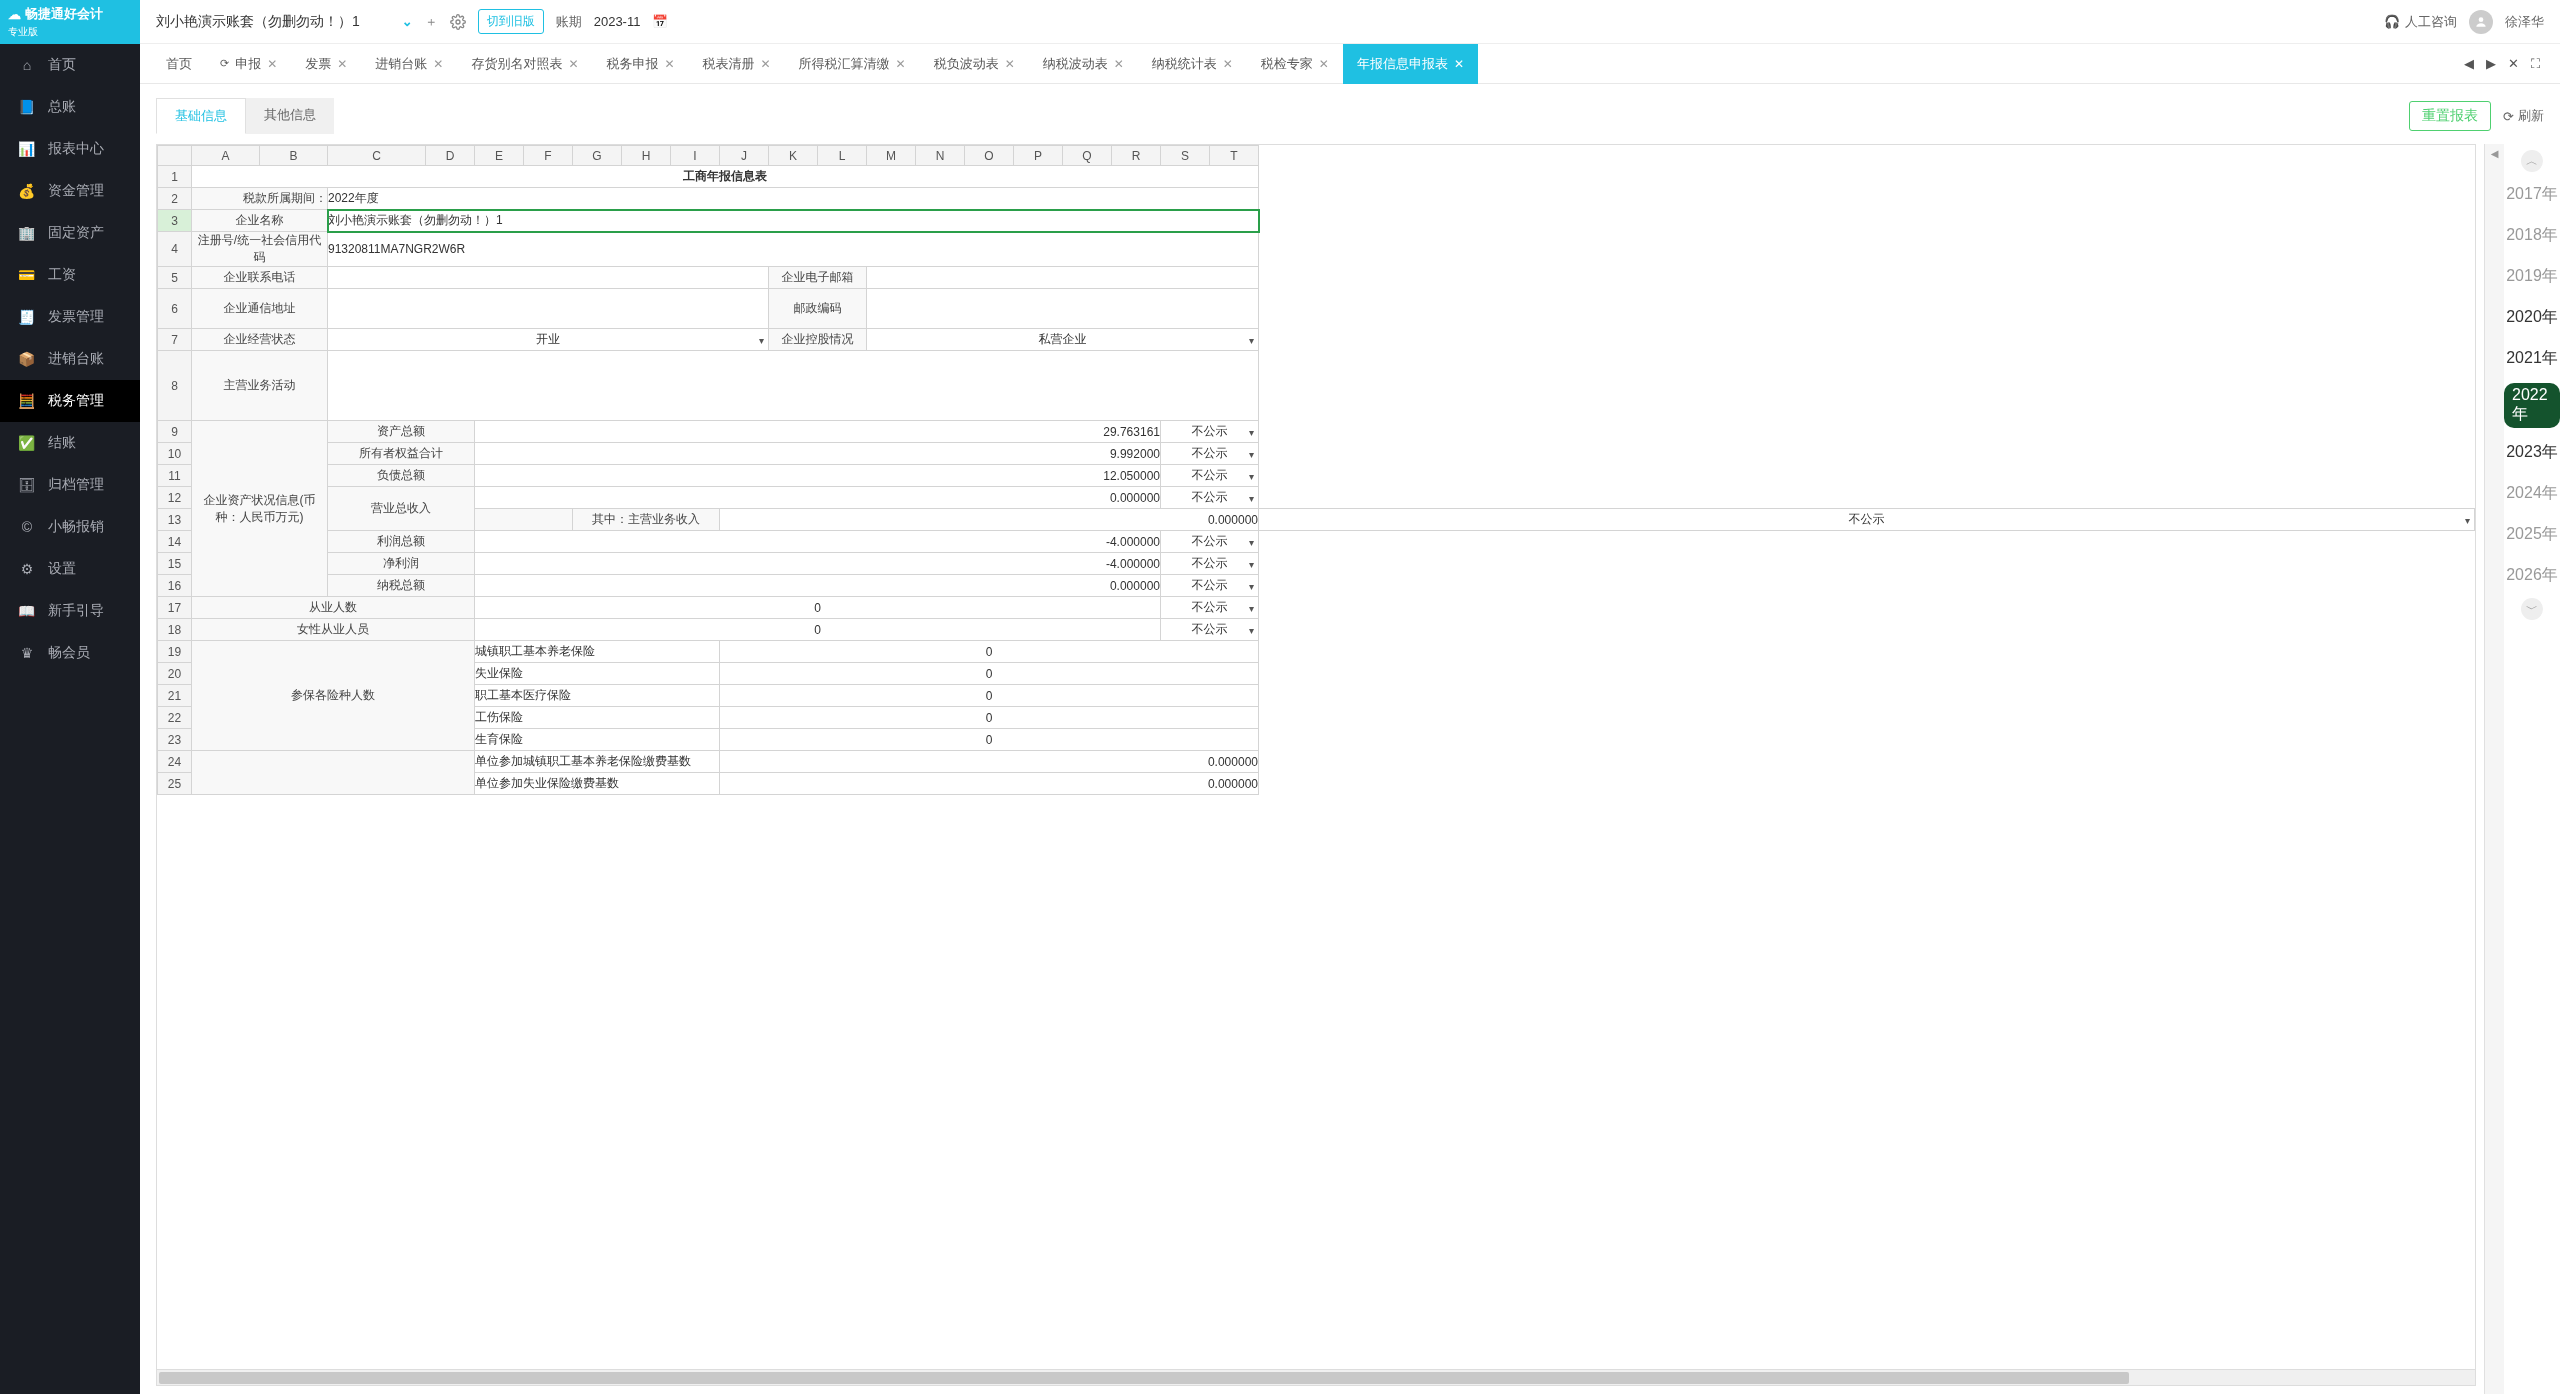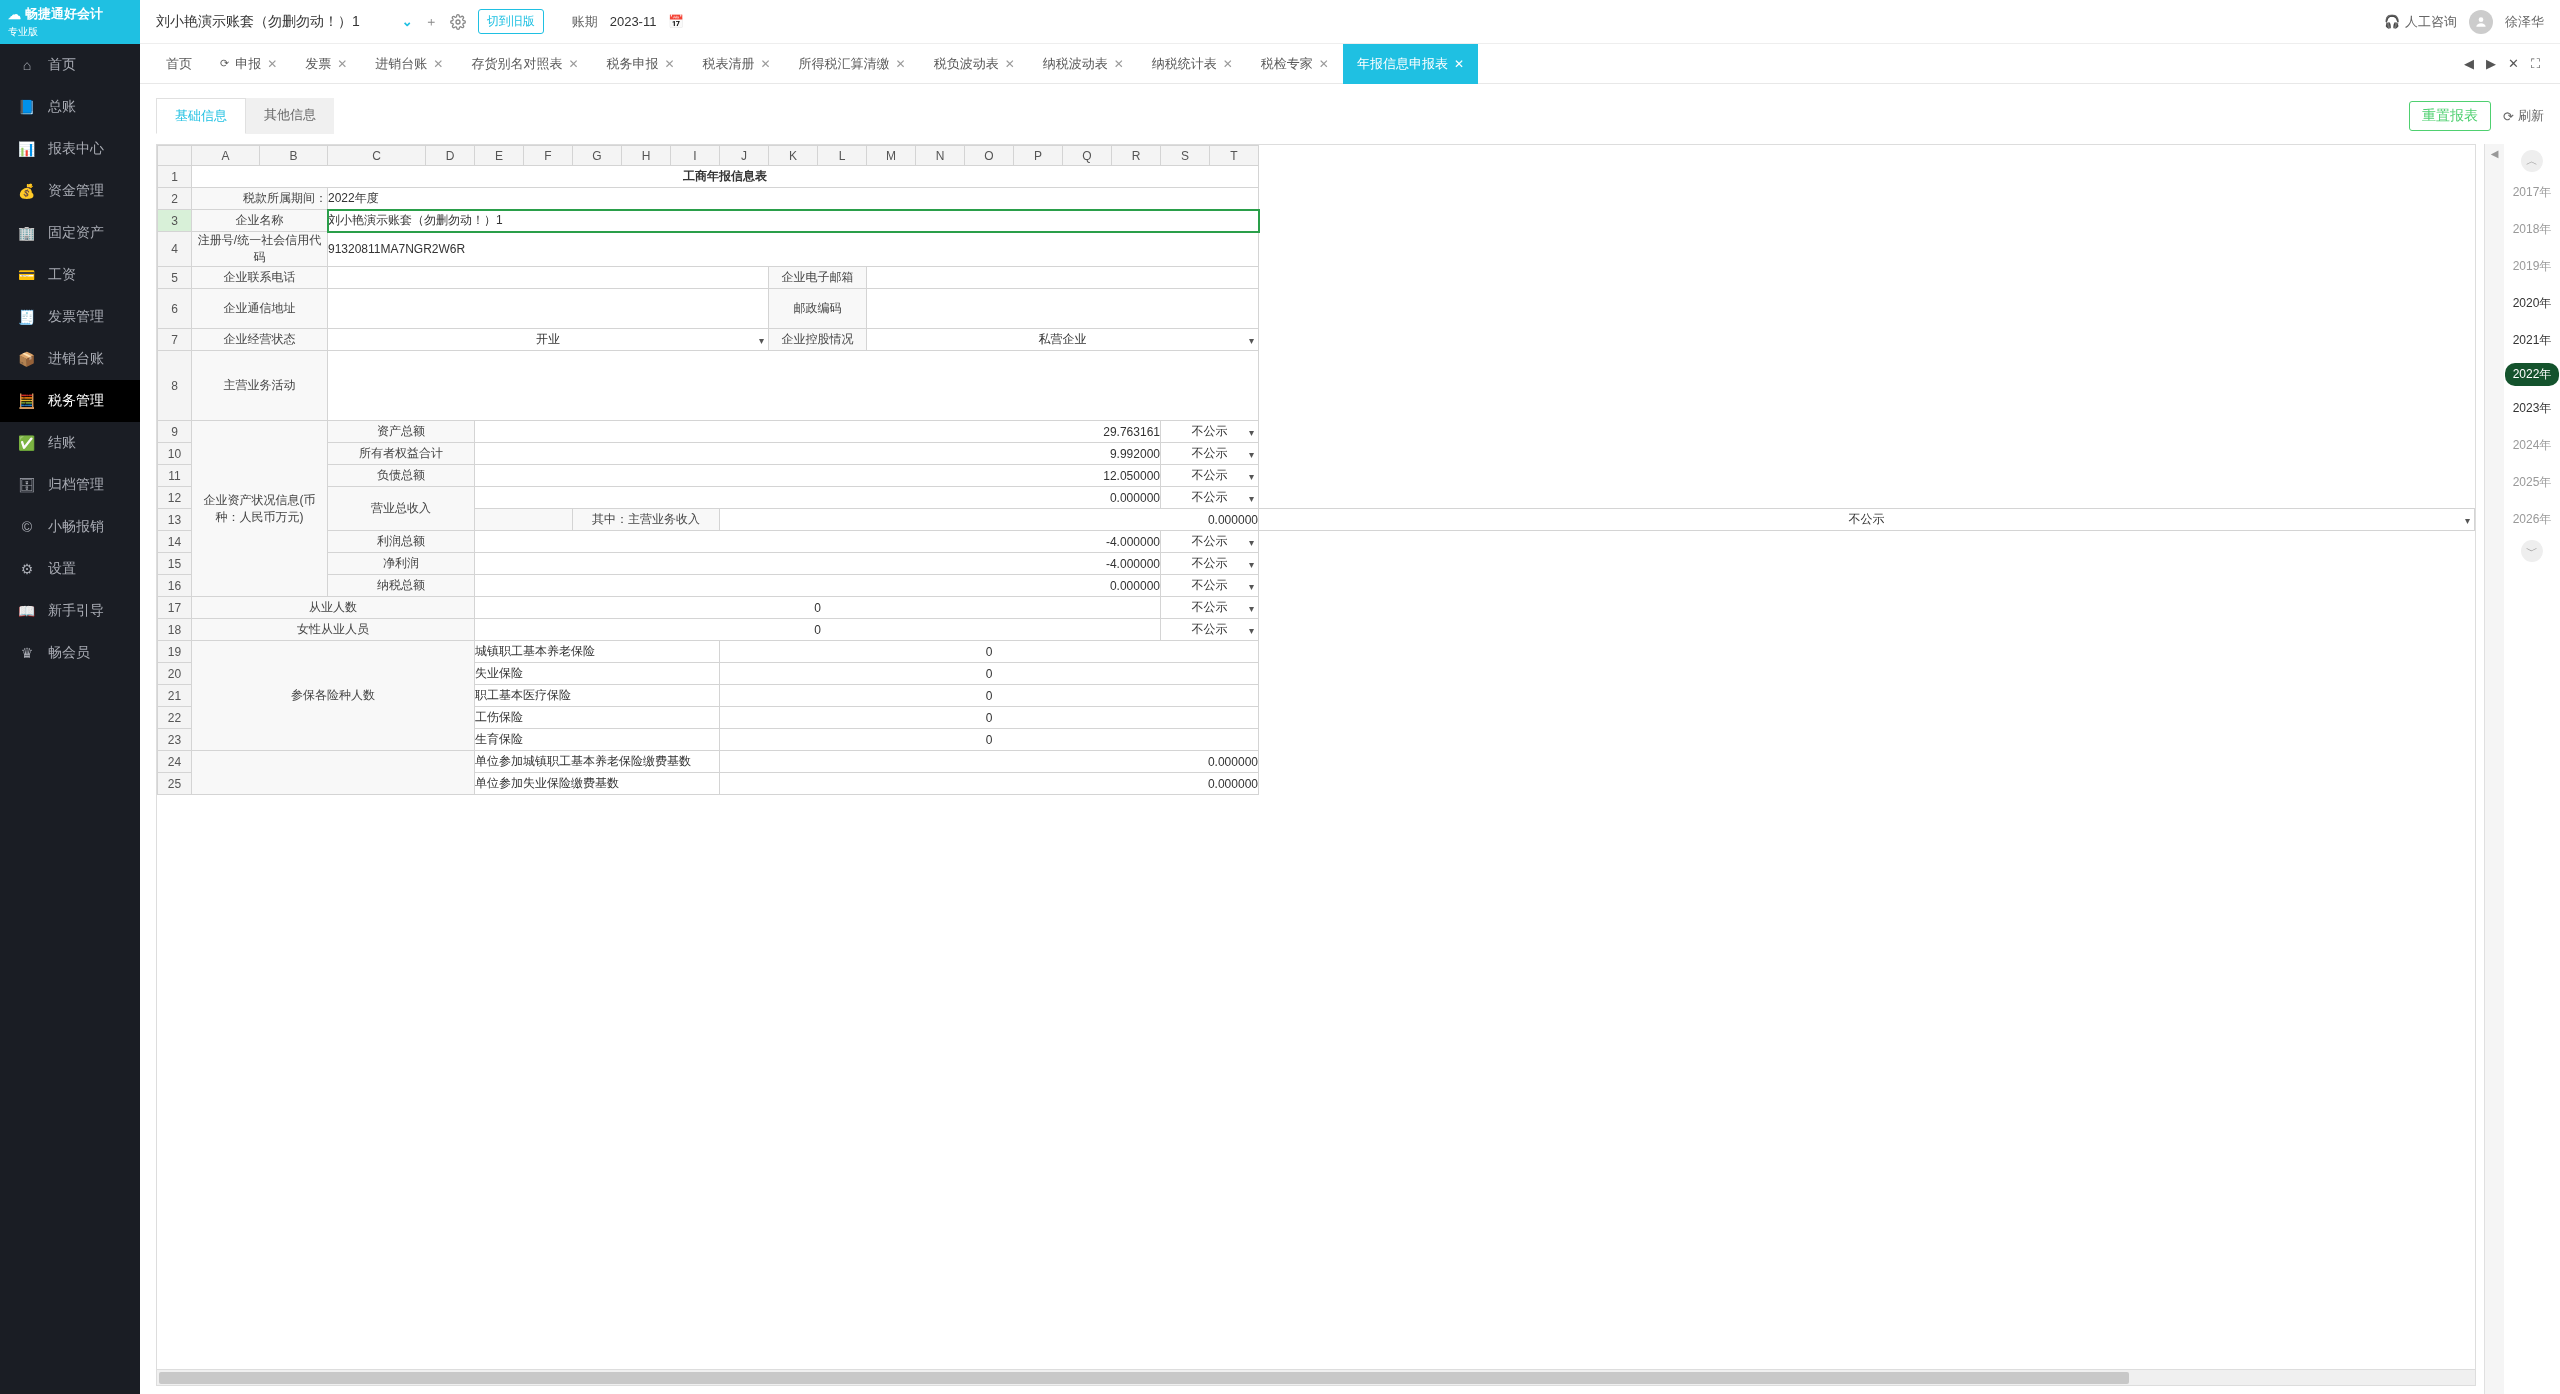--- a/index.html
+++ b/index.html
@@ -14,21 +14,21 @@
 .nav-item.active { background: #000; color: #fff; }
 .nav-icon { width: 18px; height: 18px; display: inline-flex; align-items: center; justify-content: center; }
 
 
 .main { flex: 1; display: flex; flex-direction: column; min-width: 0; }
 .topbar { height: 44px; display: flex; align-items: center; padding: 0 16px; border-bottom: 1px solid #eee; gap: 12px; }
 .company-name { font-size: 14px; color: #333; }
 .dropdown-v { color: #1fc0e2; font-weight: bold; margin-left: 30px; }
 .plus-ic, .gear-ic { color: #888; cursor: pointer; }
 .old-btn { border: 1px solid #1fc0e2; color: #1fc0e2; padding: 3px 8px; border-radius: 3px; font-size: 12px; cursor: pointer; }
-.period-label { color: #666; margin-left: 16px; }
+.period-label { color: #666; margin-left: 0; }
 .period-val { color: #333; }
 .cal-ic { color: #1fc0e2; }
 .topbar-right { margin-left: auto; display: flex; align-items: center; gap: 12px; }
 .consult { display: flex; align-items: center; gap: 4px; color: #666; cursor: pointer; }
 .avatar { width: 24px; height: 24px; border-radius: 50%; background: #ccc; display: inline-flex; align-items: center; justify-content: center; color: #fff; }
 .username { color: #666; }
 
 
 .tabbar { height: 40px; display: flex; align-items: center; padding: 0 12px; border-bottom: 1px solid #e8e8e8; gap: 0; position: relative; }
 .tab { padding: 0 14px; height: 40px; display: flex; align-items: center; gap: 6px; color: #5a5a5a; cursor: pointer; font-size: 13px; white-space: nowrap; }
@@ -64,21 +64,21 @@
 .title-cell { text-align: center; font-size: 15px; font-weight: bold; }
 .hscroll { height: 16px; background: #f0f0f0; border: 1px solid #ddd; border-top: none; position: relative; }
 .hscroll-thumb { position: absolute; left: 2px; top: 2px; height: 12px; width: 85%; background: #c8c8c8; border-radius: 2px; }
 
 
 .vruler { width: 20px; background: #f5f5f5; border-left: 1px solid #e0e0e0; display: flex; flex-direction: column; align-items: center; padding-top: 4px; gap: 4px; }
 .vruler .arrow { color: #999; cursor: pointer; font-size: 10px; }
 .vruler .track { flex: 1; }
 .year-panel { width: 56px; display: flex; flex-direction: column; align-items: center; padding: 6px 0; gap: 6px; }
 .year-panel .circ { width: 22px; height: 22px; border-radius: 50%; background: #eee; color: #999; display: flex; align-items: center; justify-content: center; cursor: pointer; font-size: 12px; }
-.year-item { font-size: 12px; color: #999; padding: 6px 0; cursor: pointer; }
+.year-item { font-size: 16px; color: #999; padding: 6px 0; cursor: pointer; }
 .year-item.curr { color: #333; }
 .year-item.active { background: #14532d; color: #fff; border-radius: 10px; padding: 3px 8px; }
 
 svg { display: block; }
 </style>
 </head>
 <body>
 
 <div class="app">
 

